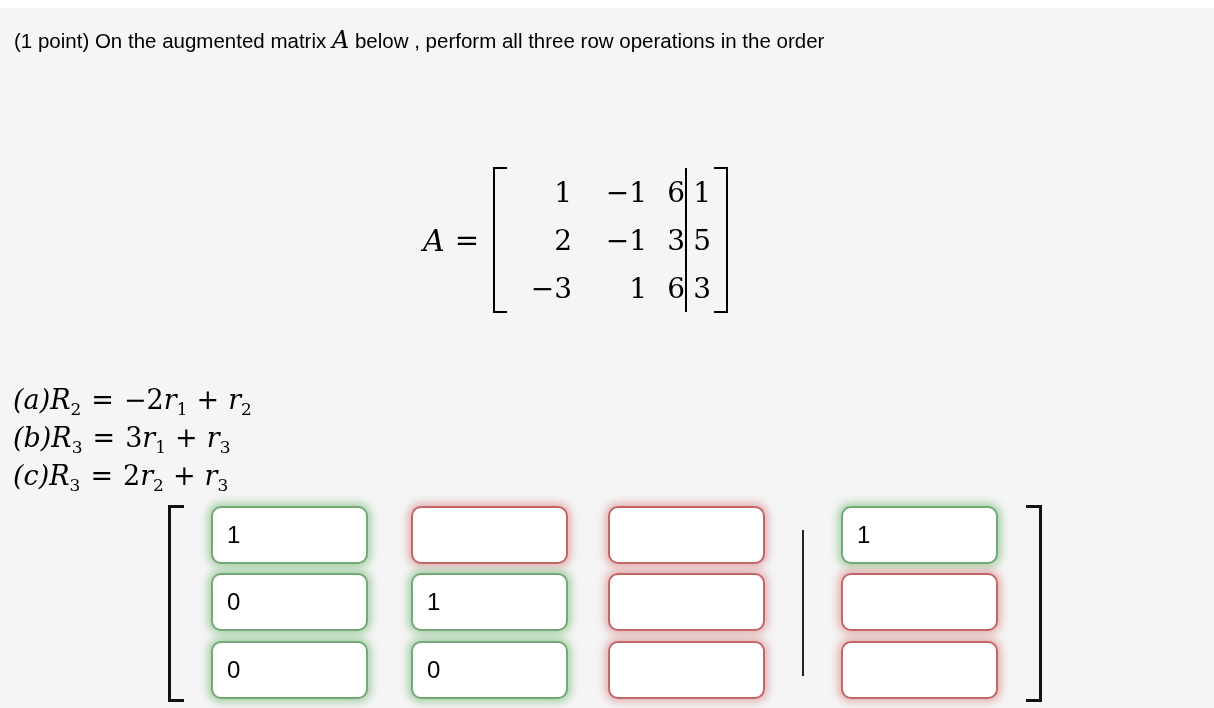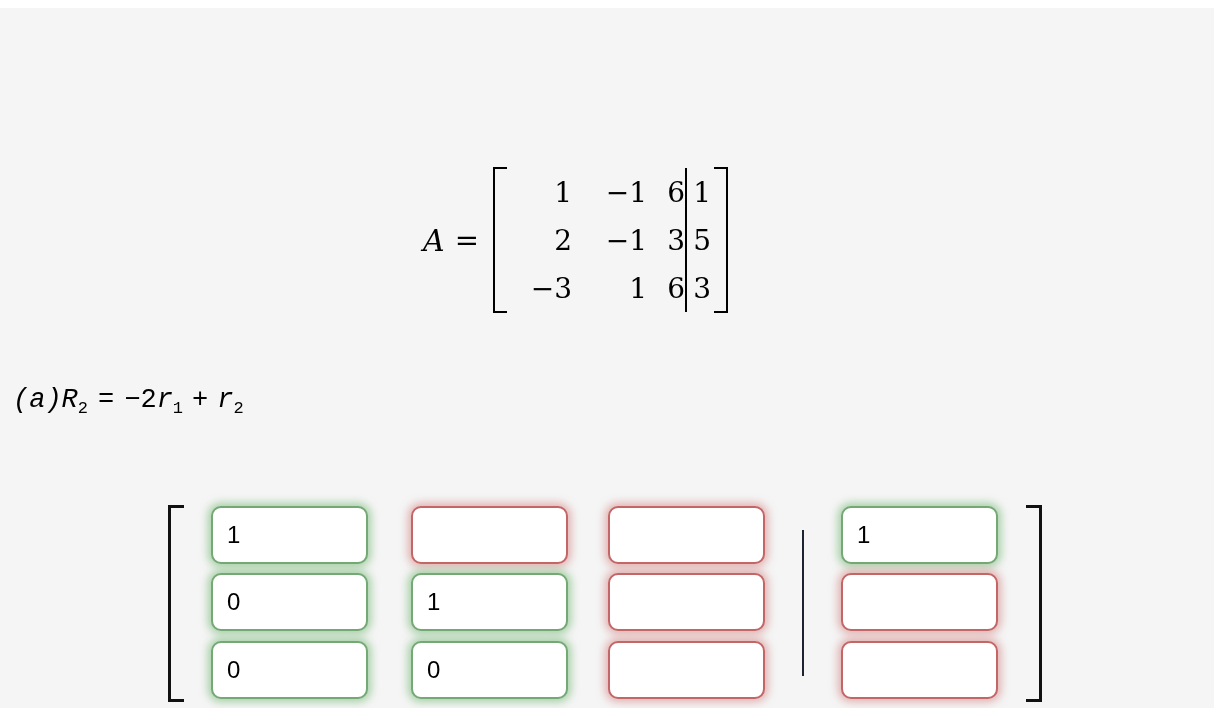--- a/index.html
+++ b/index.html
@@ -22,21 +22,21 @@
   .brk-r{border-right:2.5px solid #000;border-top:2.5px solid #000;border-bottom:2.5px solid #000;}
   table.mtx{border-collapse:collapse;font-family:"DejaVu Serif",serif;font-size:28px;margin:0 3px;}
   table.mtx td{height:48px;padding:0;text-align:right;vertical-align:middle;}
   td.mc1{width:62px;}
   td.mc2{width:75px;}
   td.mc3{width:38px;padding-right:15px;}
   td.mc4{width:24px;border-left:2px solid #000;padding-left:13px;padding-right:22px;text-align:left;}
 
   
   .ops{position:absolute;left:13px;top:381px;font-family:"DejaVu Serif",serif;font-style:italic;font-size:27px;}
-  .op-line{height:38px;line-height:38px;white-space:nowrap;font-family:Liberation Mono, monospace;}
+  .op-line{height:38px;line-height:38px;white-space:nowrap;}
   .op-eq{margin:0 10px;font-style:normal;}
   .op-plus{margin:0 9px;font-style:normal;}
   .op-coef{font-style:normal;}
   sub.op-sub{font-size:17px;font-style:normal;line-height:0;}
 
   
   .abrk{position:absolute;box-sizing:border-box;width:16px;height:197px;top:505px;}
   .abrk-l{left:168px;border-left:3px solid #111;border-top:3px solid #111;border-bottom:3px solid #111;}
   .abrk-r{left:1026px;border-right:3px solid #111;border-top:3px solid #111;border-bottom:3px solid #111;}
   .adivider{position:absolute;left:802px;top:530px;width:2px;height:146px;background:#1b2430;}
@@ -50,20 +50,21 @@
   
   .col1{left:211px;} .col2{left:411px;} .col3{left:608px;} .col4{left:841px;}
   .row1{top:506px;} .row2{top:573px;} .row3{top:641px;}
 </style>
 </head>
 <body>
 
 <div class="page-bg"></div>
 
 <div class="problem">
+  <div><span>(1 point) On the augmented matrix </span><span class="math-inline">A</span><span> below , perform all three row operations in the order</span></div>
 </div>
 
 <div class="matrixA">
   <span class="mtx-eq-name">A</span>
   <span class="mtx-eq-sign">=</span>
   <div class="brk brk-l"></div>
   <table class="mtx">
     <tbody>
         <tr>
       <td class="mc1">1</td>
@@ -83,20 +84,22 @@
       <td class="mc3">6</td>
       <td class="mc4">3</td>
     </tr>
   </tbody>
     </table>
   <div class="brk brk-r"></div>
 </div>
 
 <div class="ops">
   <div class="op-line"><span>(a)</span><span>R</span><sub class="op-sub">2</sub><span class="op-eq">=</span><span class="op-coef">−2</span><span>r</span><sub class="op-sub">1</sub><span class="op-plus">+</span><span>r</span><sub class="op-sub">2</sub></div>
+  <div class="op-line"><span>(b)</span><span>R</span><sub class="op-sub">3</sub><span class="op-eq">=</span><span class="op-coef">3</span><span>r</span><sub class="op-sub">1</sub><span class="op-plus">+</span><span>r</span><sub class="op-sub">3</sub></div>
+  <div class="op-line"><span>(c)</span><span>R</span><sub class="op-sub">3</sub><span class="op-eq">=</span><span class="op-coef">2</span><span>r</span><sub class="op-sub">2</sub><span class="op-plus">+</span><span>r</span><sub class="op-sub">3</sub></div>
 </div>
 
 <div class="abrk abrk-l"></div>
 <div class="abrk abrk-r"></div>
 <div class="adivider"></div>
 
 <input class="cell col1 row1 correct" value="1" style="">
 <input class="cell col2 row1 incorrect" value="" style="">
 <input class="cell col3 row1 incorrect" value="" style="">
 <input class="cell col4 row1 correct" value="1" style="">

